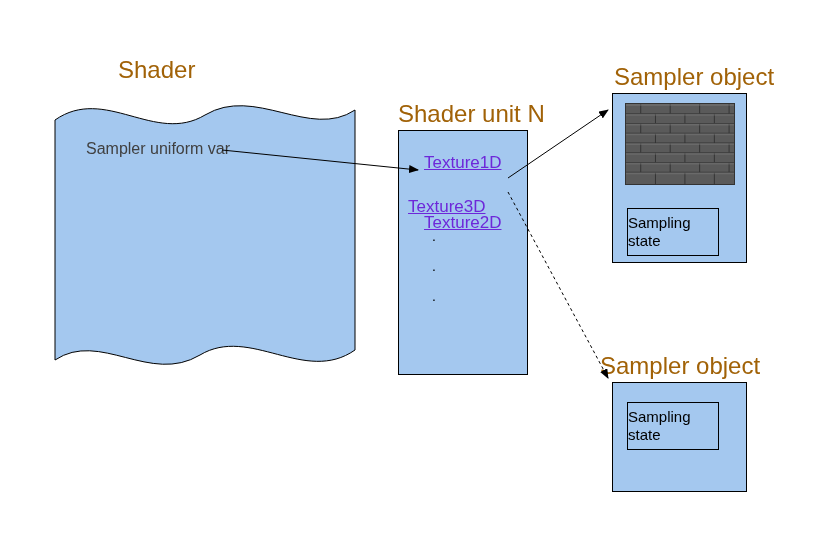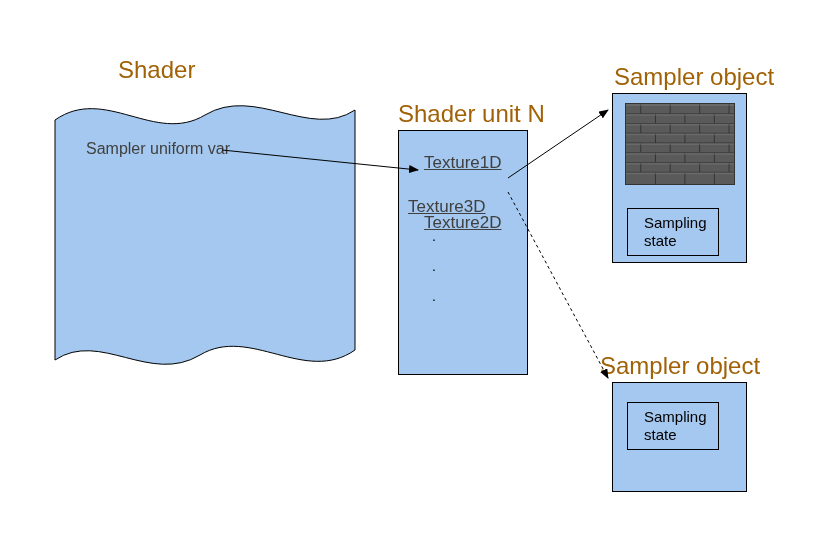--- a/index.html
+++ b/index.html
@@ -34,21 +34,21 @@
       top: 130px;
       width: 130px;
       height: 245px;
       background: #a4c8ef;
       border: 1px solid #000;
     }
     .tex-unit-line {
       position: absolute;
       font-size: 17px;
       text-decoration: underline;
-      color: #404040;
+      color: #6d28d9;
     }
     .dots {
       position: absolute;
       left: 432px;
       font-size: 14px;
       color: #000;
     }
     .tex-obj {
       position: absolute;
       left: 612px;
@@ -63,21 +63,21 @@
       left: 625px;
       top: 103px;
       width: 110px;
       height: 82px;
       border: 1px solid #333;
     }
     .sampling-box {
       position: absolute;
       background: #a4c8ef;
       border: 1px solid #000;
-      padding: 5px 16px;
+      padding: 5px 0;
       font-size: 15px;
       color: #000;
       line-height: 1.2;
     }
     .sampler-obj {
       position: absolute;
       left: 612px;
       top: 382px;
       width: 135px;
       height: 110px;

